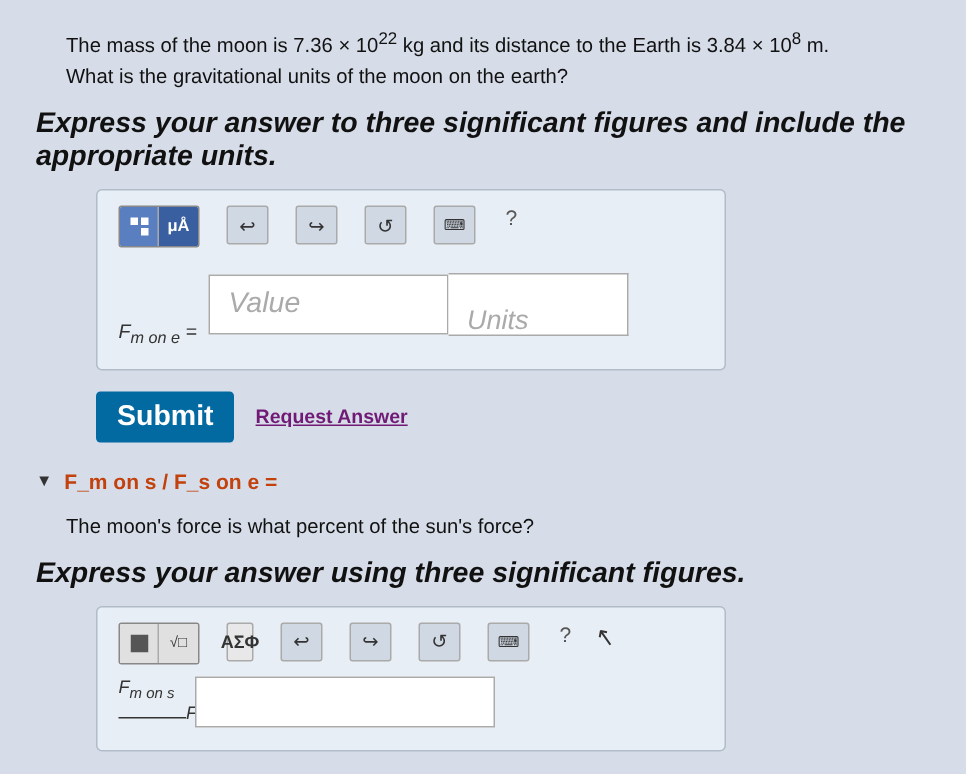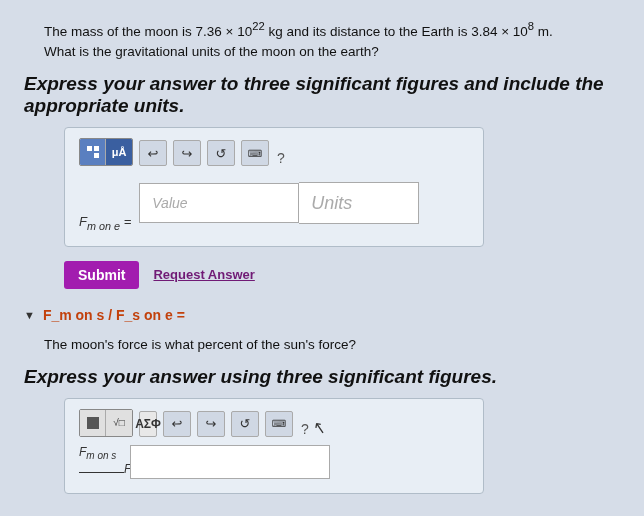--- a/index.html
+++ b/index.html
@@ -39,22 +39,22 @@
       border: 1px solid #b0bcc8;
       border-radius: 4px;
       padding: 10px 14px 14px 14px;
       display: inline-block;
       min-width: 420px;
       margin-left: 40px;
     }
 
     .toolbar {
       display: flex;
-      align-items: flex-end;
-      gap: 6px;
+      align-items: flex-start;
+      gap: 18px;
       margin-bottom: 8px;
     }
 
     .toolbar-icon-group {
       display: flex;
       border: 1px solid #888;
       border-radius: 2px;
       overflow: hidden;
       background: #fff;
     }
@@ -132,38 +132,38 @@
       background: white;
       border: 1px solid #aaa;
       border-left: none;
       padding: 20px 12px;
       font-size: 18px;
       font-style: italic;
       color: #aaa;
       width: 120px;
       height: 40px;
       display: flex;
-      align-items: center;
+      align-items: flex-start;
     }
 
     .button-row {
       display: flex;
       align-items: center;
       gap: 14px;
       margin-top: 14px;
       margin-left: 40px;
     }
 
     .submit-btn {
-      background: #a21caf;
+      background: #0369a1;
       color: white;
       border: none;
       border-radius: 3px;
       padding: 6px 14px;
-      font-size: 14px;
+      font-size: 19px;
       cursor: pointer;
       font-weight: bold;
     }
 
     .request-answer-link {
       color: #701a75;
       font-size: 13px;
       cursor: pointer;
       text-decoration: underline;
       font-weight: bold;
@@ -278,21 +278,21 @@
     <div class="toolbar-btn">↪</div>
     <div class="toolbar-btn">↺</div>
     <div class="toolbar-btn" style="font-size:10px;">⌨</div>
     <div class="toolbar-question">?</div>
   </div>
 
   
   <div class="answer-row">
     <span class="answer-label"><i>F</i><sub>m on e</sub> =</span>
     <div class="answer-value-input">
-      <span style="color:#aaa;font-size:14px;">Value</span>
+      <span style="color:#aaa;font-size:19px;">Value</span>
     </div>
     <div class="answer-units-input">
       <span style="color:#aaa;font-size:18px;font-style:italic;">Units</span>
     </div>
   </div>
 </div>
 
 
 <div class="button-row">
   <button class="submit-btn">Submit</button>

